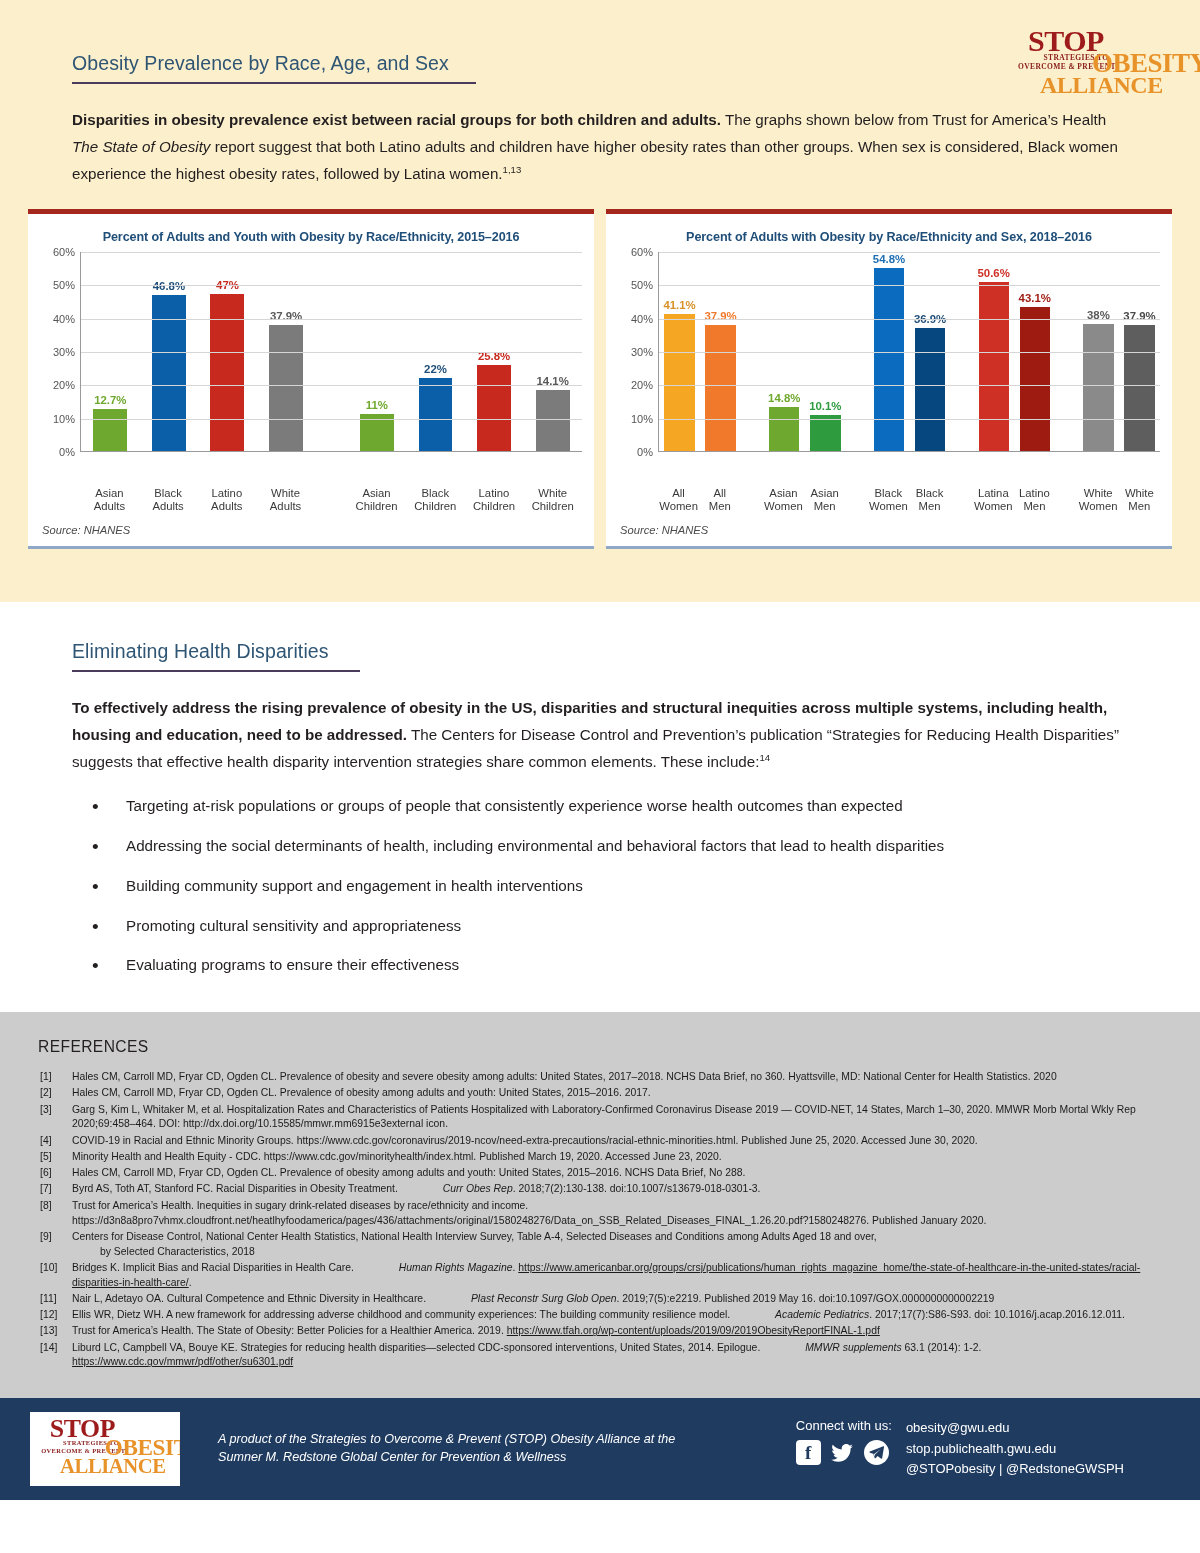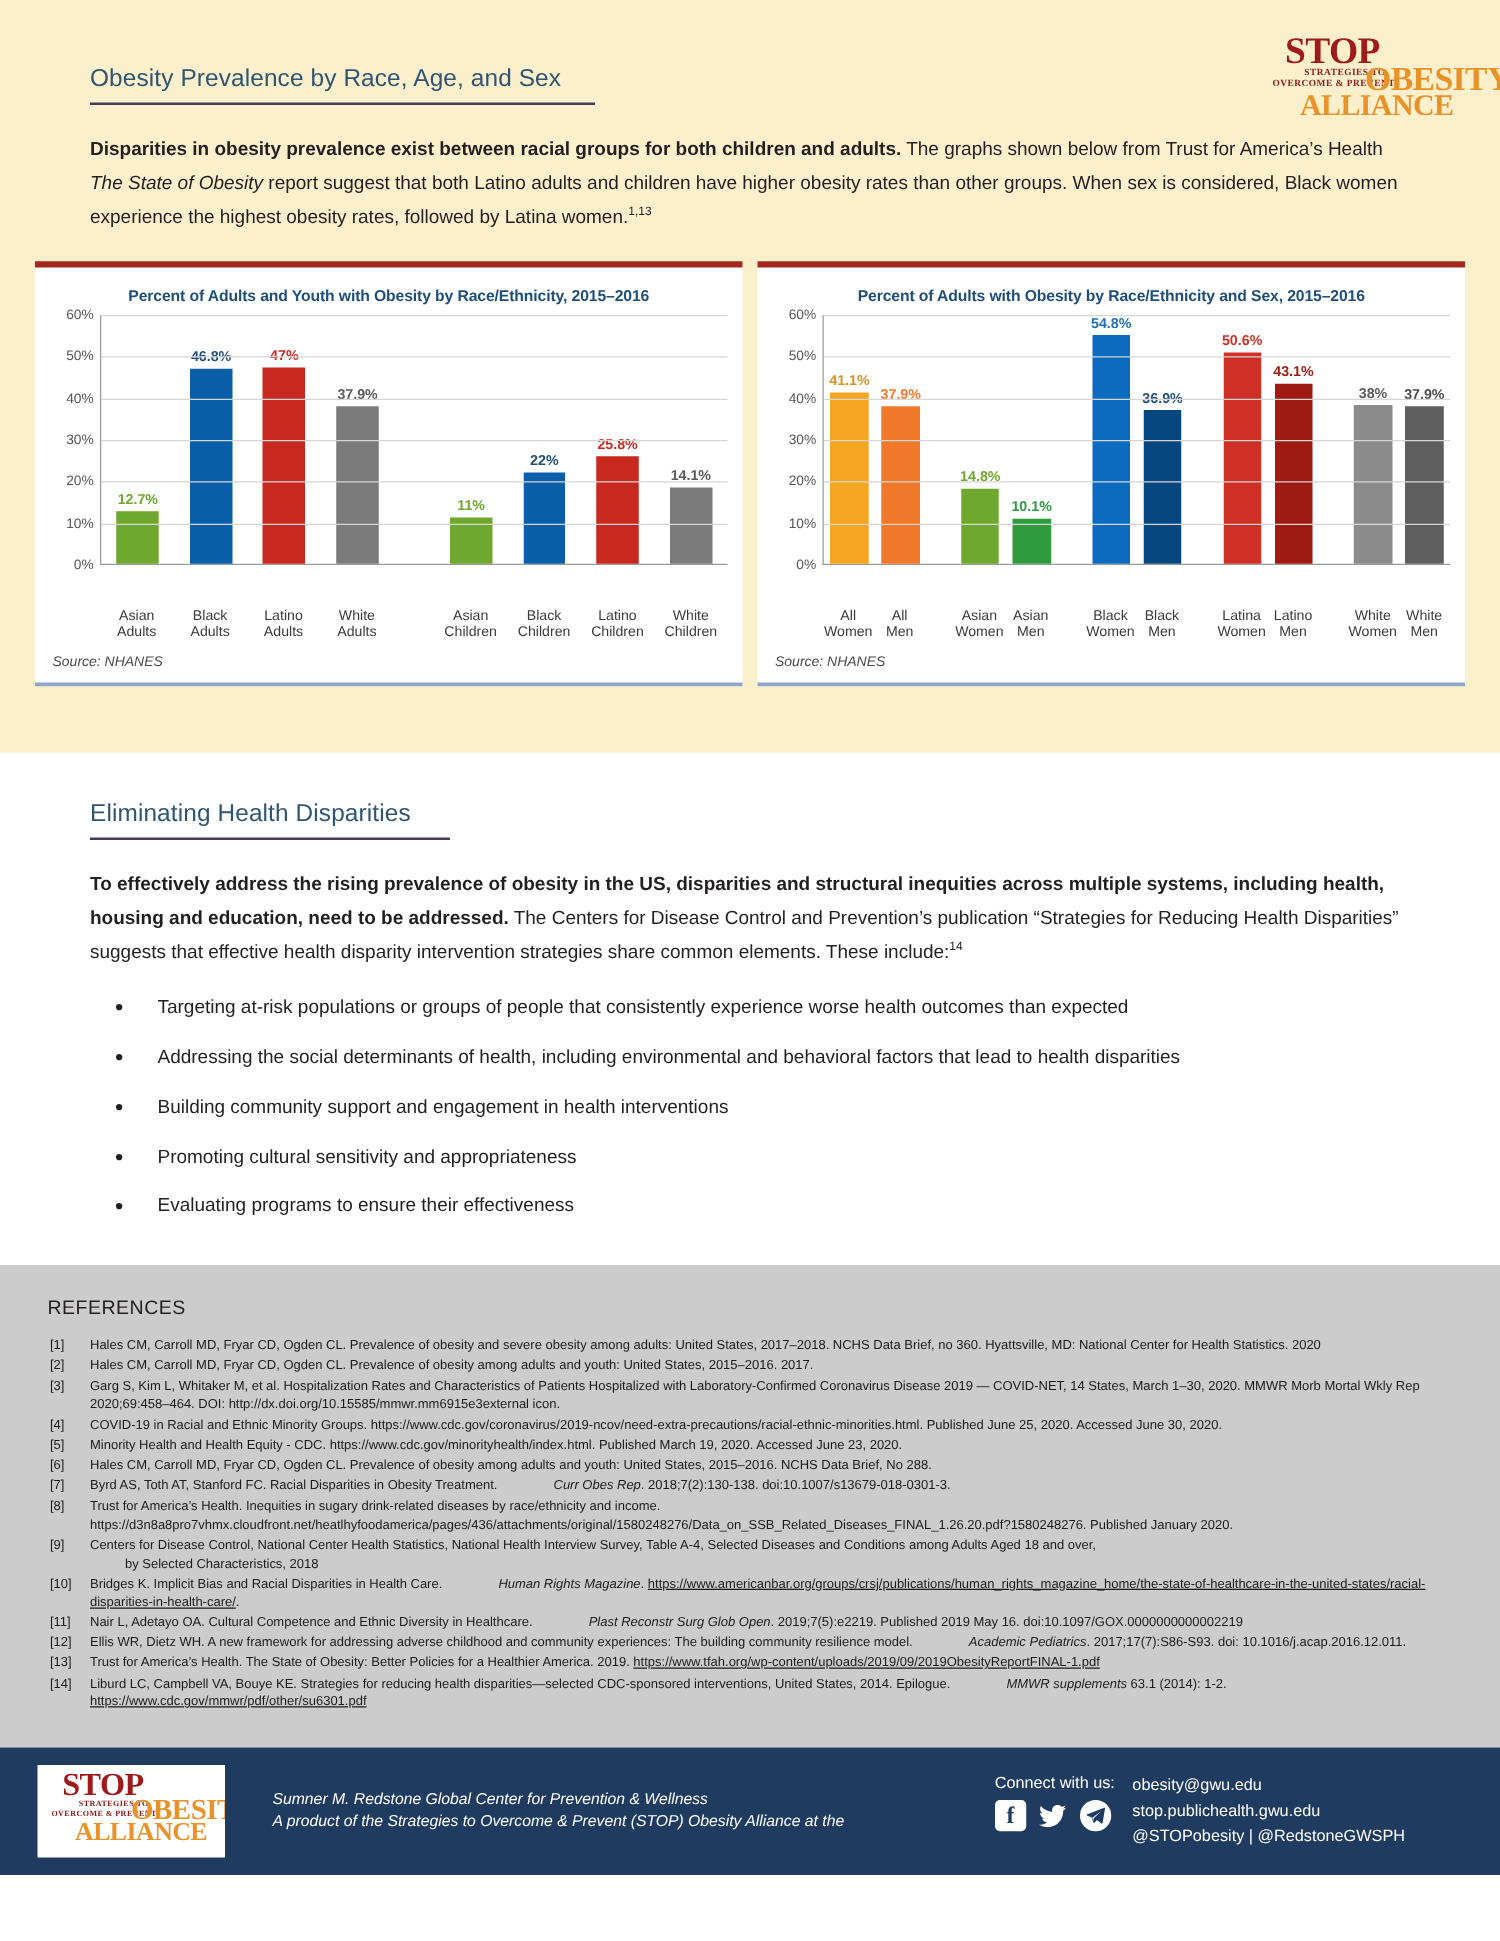--- a/index.html
+++ b/index.html
@@ -397,21 +397,21 @@
           </div>
           <div class="xslot">
             <div>White</div>
             <div>Children</div>
           </div>
         </div>
       <div class="source">Source: NHANES</div>
     </div>
 
     <div class="chart-card chart2">
-      <div class="chart-title">Percent of Adults with Obesity by Race/Ethnicity and Sex, 2015–2016</div>
+      <div class="chart-title">Percent of Adults with Obesity by Race/Ethnicity and Sex, 2018–2016</div>
       <div class="plot-wrap">
         <div class="y-axis" id="c2y">
             <div class="ytick" style="top: 200px;">0%</div>
             <div class="ytick" style="top: 166.667px;">10%</div>
             <div class="ytick" style="top: 133.333px;">20%</div>
             <div class="ytick" style="top: 100px;">30%</div>
             <div class="ytick" style="top: 66.6667px;">40%</div>
             <div class="ytick" style="top: 33.3333px;">50%</div>
             <div class="ytick" style="top: 0px;">60%</div>
           </div>
@@ -422,21 +422,21 @@
                   <span class="lbl" style="color: rgb(217, 145, 42);">41.1%</span>
                 </div>
               </div>
               <div class="slot">
                 <div class="bar" style="height: 126.333px; background: rgb(240, 121, 43);">
                   <span class="lbl" style="color: rgb(240, 121, 43);">37.9%</span>
                 </div>
               </div>
               <div class="slot gap"></div>
               <div class="slot">
-                <div class="bar" style="height: 60px; background: rgb(111, 168, 46); text-decoration: underline;">
+                <div class="bar" style="height: 44px; background: rgb(111, 168, 46); text-decoration: underline;">
                   <span class="lbl" style="color: rgb(111, 168, 46);">14.8%</span>
                 </div>
               </div>
               <div class="slot">
                 <div class="bar" style="height: 36px; background: rgb(46, 155, 63);">
                   <span class="lbl" style="color: rgb(46, 155, 63);">10.1%</span>
                 </div>
               </div>
               <div class="slot gap"></div>
               <div class="slot">
@@ -615,22 +615,22 @@
     <div class="stoplogo">
       <span class="w-stop">STOP</span>
       <span class="w-strat">STRATEGIES TO</span>
       <span class="w-over">OVERCOME &amp; PREVENT</span>
       <span class="w-obesity">OBESITY</span>
       <span class="w-alliance">ALLIANCE</span>
     </div>
   </div>
 
   <div class="footer-tag">
+    <div>A product of the Strategies to Overcome &amp; Prevent (STOP) Obesity Alliance at the</div>
     <div>Sumner M. Redstone Global Center for Prevention &amp; Wellness</div>
-    <div>A product of the Strategies to Overcome &amp; Prevent (STOP) Obesity Alliance at the</div>
   </div>
 
   <div class="connect">
     <div class="connect-left">
       <div class="connect-label">Connect with us:</div>
       <div class="social">
         <a class="social-icon fb">f</a>
         <span class="social-icon tw">
           <svg width="22" height="18" viewBox="0 0 24 20" aria-hidden="true">
               <path fill="#ffffff" d="M24 2.4c-.9.4-1.8.7-2.8.8 1-.6 1.8-1.6 2.2-2.7-1 .6-2 1-3.1 1.2A4.9 4.9 0 0 0 11.8 6C7.7 5.8 4.1 3.8 1.7.9c-.5.8-.7 1.6-.7 2.5 0 1.7.9 3.2 2.2 4.1-.8 0-1.6-.2-2.2-.6v.1c0 2.4 1.7 4.4 3.9 4.8-.4.1-.9.2-1.3.2-.3 0-.6 0-.9-.1.6 2 2.4 3.4 4.6 3.4A9.9 9.9 0 0 1 0 17.5 14 14 0 0 0 7.5 19.7c9.1 0 14-7.5 14-14v-.6c1-.7 1.8-1.6 2.5-2.7z"></path>

